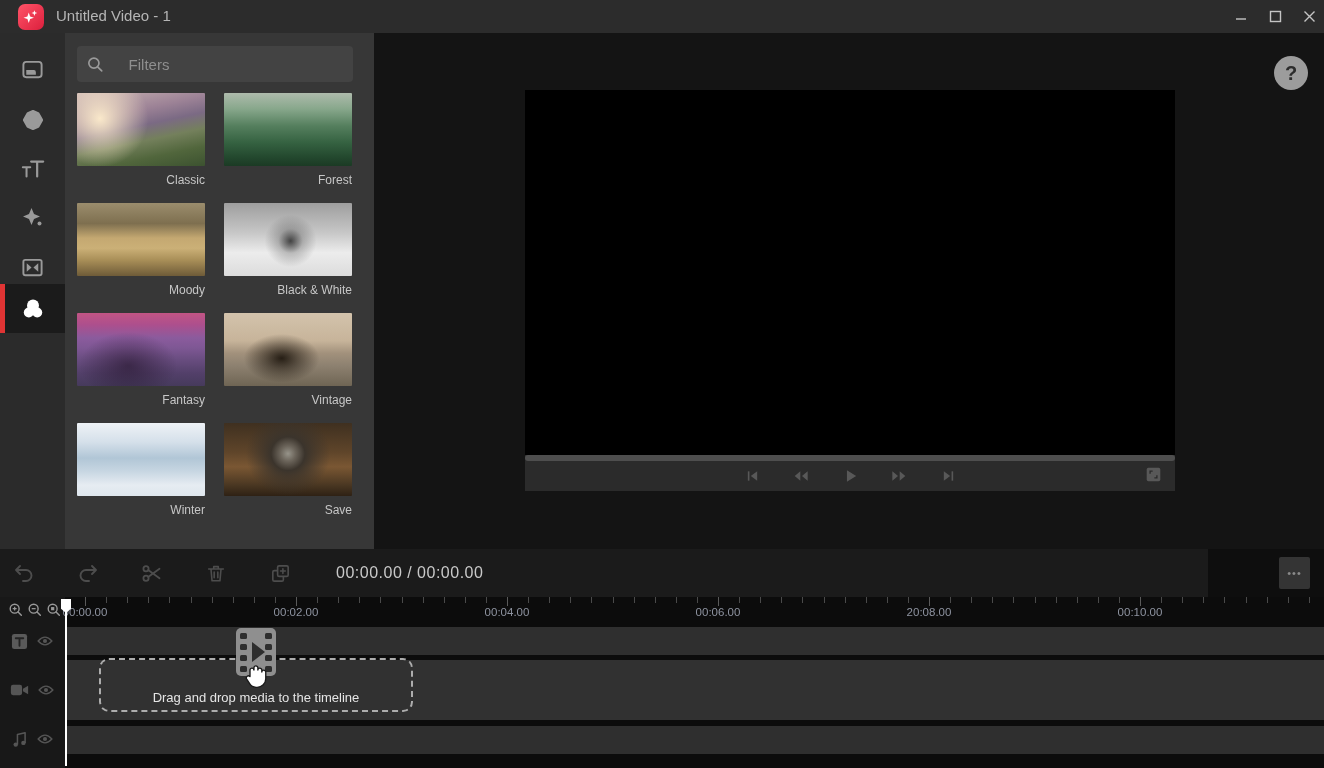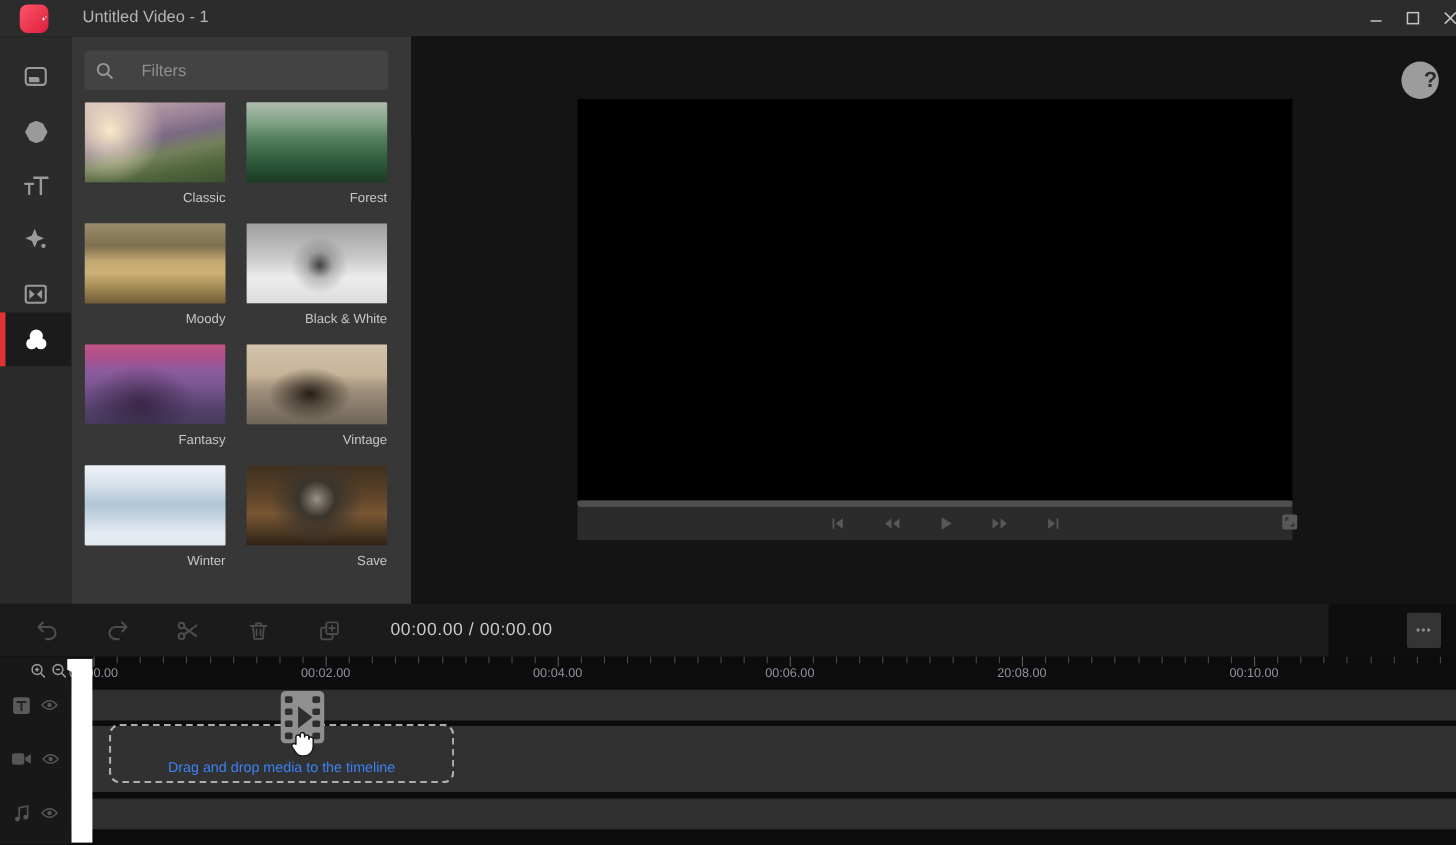--- a/index.html
+++ b/index.html
@@ -1,18 +1,18 @@
 <!DOCTYPE html>
 <html><head>
 <meta charset="utf-8">
 <style>
   * { margin:0; padding:0; box-sizing:border-box; }
   html,body { width:1324px; height:768px; overflow:hidden; background:#0e0e0e;
               font-family:"Liberation Sans", sans-serif; }
-  .abs { position:absolute;padding-left:19px; }
+  .abs { position:absolute; }
   .app { position:relative; width:1324px; height:768px; }
 
   
   .titlebar { left:0; top:0; width:1324px; height:33px; background:#2c2c2c; }
   .logo { left:18px; top:4px; width:26px; height:26px; border-radius:7px;
           background:linear-gradient(135deg,#ff5468,#dc1f3d); display:flex;
           align-items:center; justify-content:center; }
   .win-title { left:56px; top:7px; color:#b5b5b5; font-size:15px; }
   .winbtn { top:0; width:34px; height:33px; display:flex; align-items:center;
             justify-content:center; color:#c4c4c4; cursor:default; }
@@ -80,21 +80,21 @@
   .track2 { top:63px; height:60px; background:#313131; }
   .track3 { top:129px; height:28px; background:#2f2f2f; }
   .hdr-row { position:absolute; left:0; width:65px; display:flex; align-items:center;
              justify-content:center; gap:8px; }
   .playhead-line { left:65px; top:2px; width:2px; height:167px; background:#ffffff; z-index:6; }
   .playhead-head { left:61px; top:2px; width:10px; height:14px; background:#ffffff; z-index:6;
                    clip-path:polygon(0 0,100% 0,100% 70%,50% 100%,0 70%); }
   .dropzone { left:99px; top:64px; width:314px; height:54px; border:2px dashed #adadad;
               border-radius:10px; z-index:3; }
   .drop-hint { position:absolute; left:0; bottom:5px; width:100%; text-align:center;
-               color:#3b82f6; font-size:13px; }
+               color:#e5e5e5; font-size:13px; }
   .film-icon { left:236px; top:31px; width:40px; height:48px; z-index:4; }
   .hand-cursor { left:243px; top:62px; width:30px; height:32px; z-index:5; }
 
   svg { display:block; }
 </style>
 </head>
 <body>
 
 <div class="app">
 

